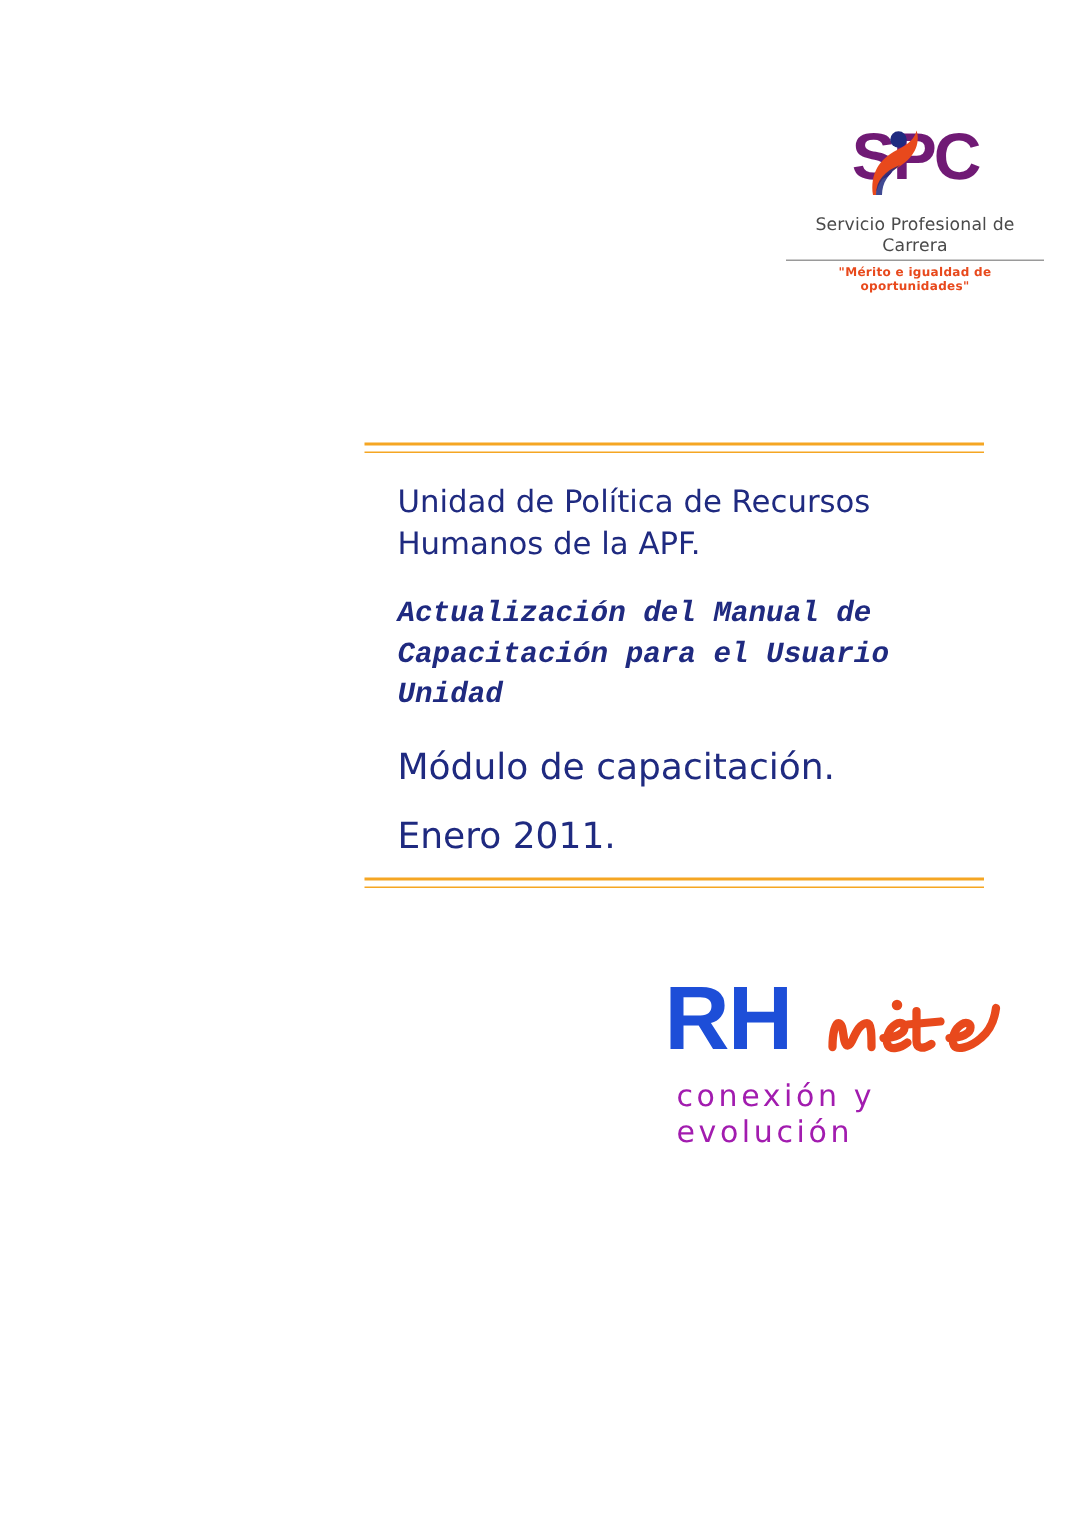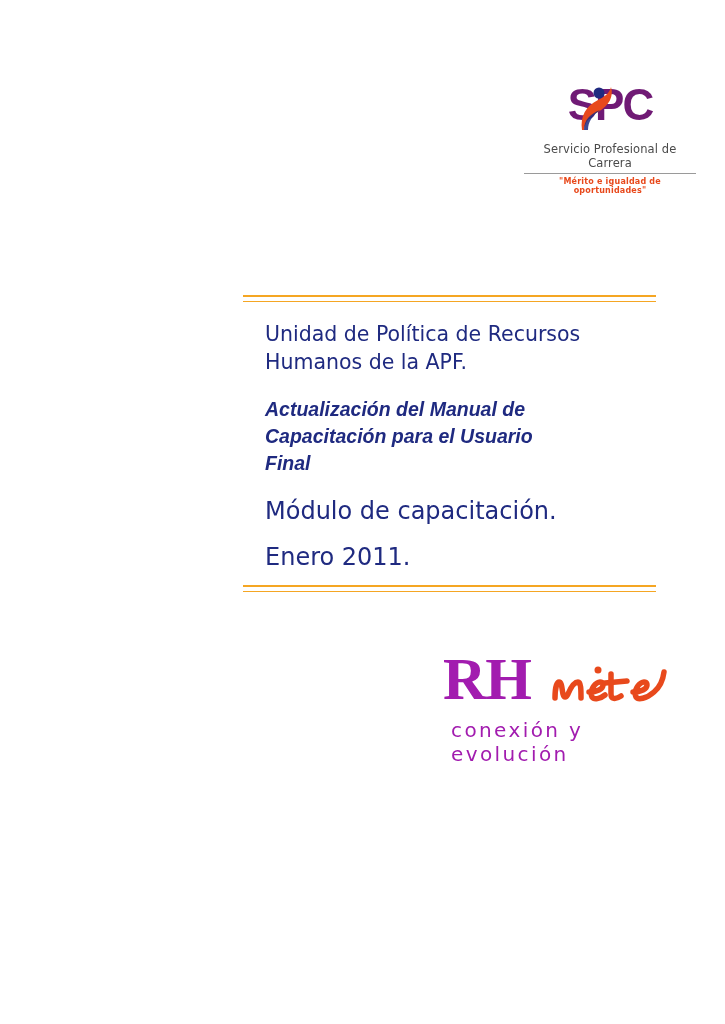--- a/index.html
+++ b/index.html
@@ -93,21 +93,21 @@
   .org-line {
     font-family: "DejaVu Sans", sans-serif;
     font-size: 20.5px;
     color: #1f2a80;
     line-height: 28px;
     text-align: justify;
     margin: 0 0 0 22px;
   }
   .org-line.last { text-align: left; }
   .doc-title {
-    font-family: Liberation Sans, sans-serif;
+    font-family: Liberation Mono, monospace;
     font-size: 19.5px;
     font-weight: bold;
     font-style: italic;
     color: #1f2a80;
     line-height: 27px;
     text-align: justify;
     margin: 20px 0 0 22px;
   }
   .doc-title .lastline { text-align: left; }
   .sub-line {
@@ -124,24 +124,24 @@
     left: 443px;
     top: 648px;
     width: 222px;
     text-align: left;
   }
   .rhnet-main {
     position: relative;
     height: 62px;
   }
   .rhnet-rh {
-    font-family: Liberation Serif, serif;
+    font-family: Liberation Sans, sans-serif;
     font-weight: bold;
     font-size: 60px;
-    color: #a21caf;
+    color: #1d4ed8;
     line-height: 62px;
     letter-spacing: -1px;
   }
   .rhnet-net {
     position: absolute;
     left: 108px;
     top: 6px;
     width: 118px;
     height: 52px;
   }
@@ -174,21 +174,21 @@
 <div class="title-block">
 
   <div class="rule-top"></div>
 
   <div class="org-line">Unidad de Política de Recursos</div>
   <div class="org-line last">Humanos de la APF.</div>
 
   <div class="doc-title">
     <div>Actualización del Manual de</div>
     <div>Capacitación para el Usuario</div>
-    <div class="lastline">Final</div>
+    <div class="lastline">Unidad</div>
   </div>
 
   <div class="sub-line">Módulo de capacitación.</div>
   <div class="sub-line">Enero 2011.</div>
 
   <div class="rule-bottom"></div>
 </div>
 
 <div class="rhnet">
   <div class="rhnet-main">

